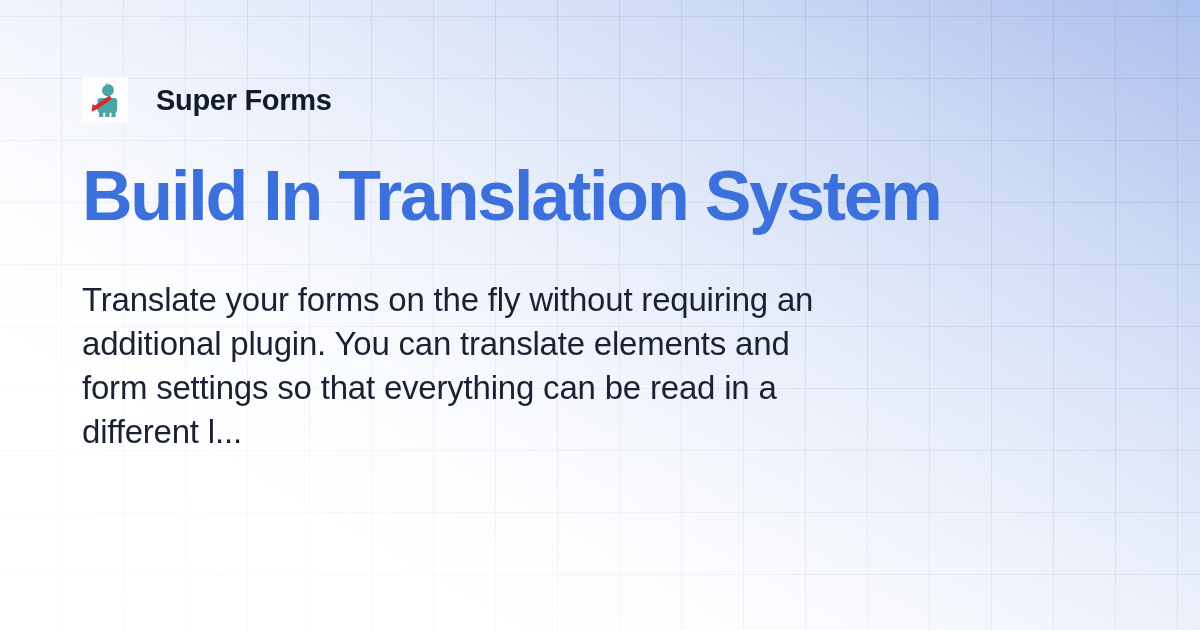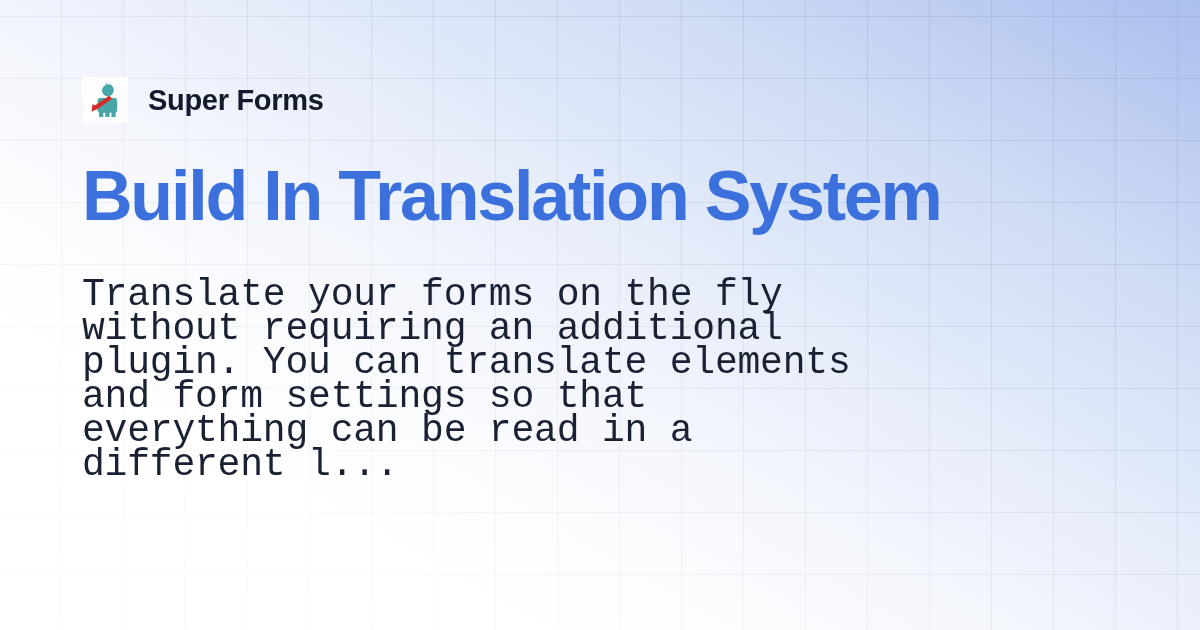--- a/index.html
+++ b/index.html
@@ -68,21 +68,21 @@
     position: absolute;
     inset: 0;
     padding: 76px 80px 0 82px;
     box-sizing: border-box;
   }
 
   
   .brand {
     display: flex;
     align-items: center;
-    gap: 20px;
+    gap: 28px;
     height: 48px;
   }
 
   .brand-logo {
     width: 46px;
     height: 46px;
     flex: 0 0 46px;
     background: #fdfdfd;
     border-radius: 2px;
     display: block;
@@ -105,28 +105,27 @@
     line-height: 1.05;
     letter-spacing: -2.2px;
     color: #3b70dd;
     max-width: 980px;
     white-space: pre-line;
   }
 
   
   .description {
     margin: 44px 0 0 0;
-    font-size: 38px;
+    font-size: 33px;
     font-weight: normal;
-    line-height: 34px;
+    line-height: 44px;
     letter-spacing: -0.2px;
     color: #1a2133;
     max-width: 780px;
     white-space: pre-line;
-    font-family: Liberation Mono, monospace;
   }
 </style>
 </head>
 <body>
 
 <div class="card">
 
   <div class="bg-gradient"></div>
   <div class="bg-grid"></div>
 

